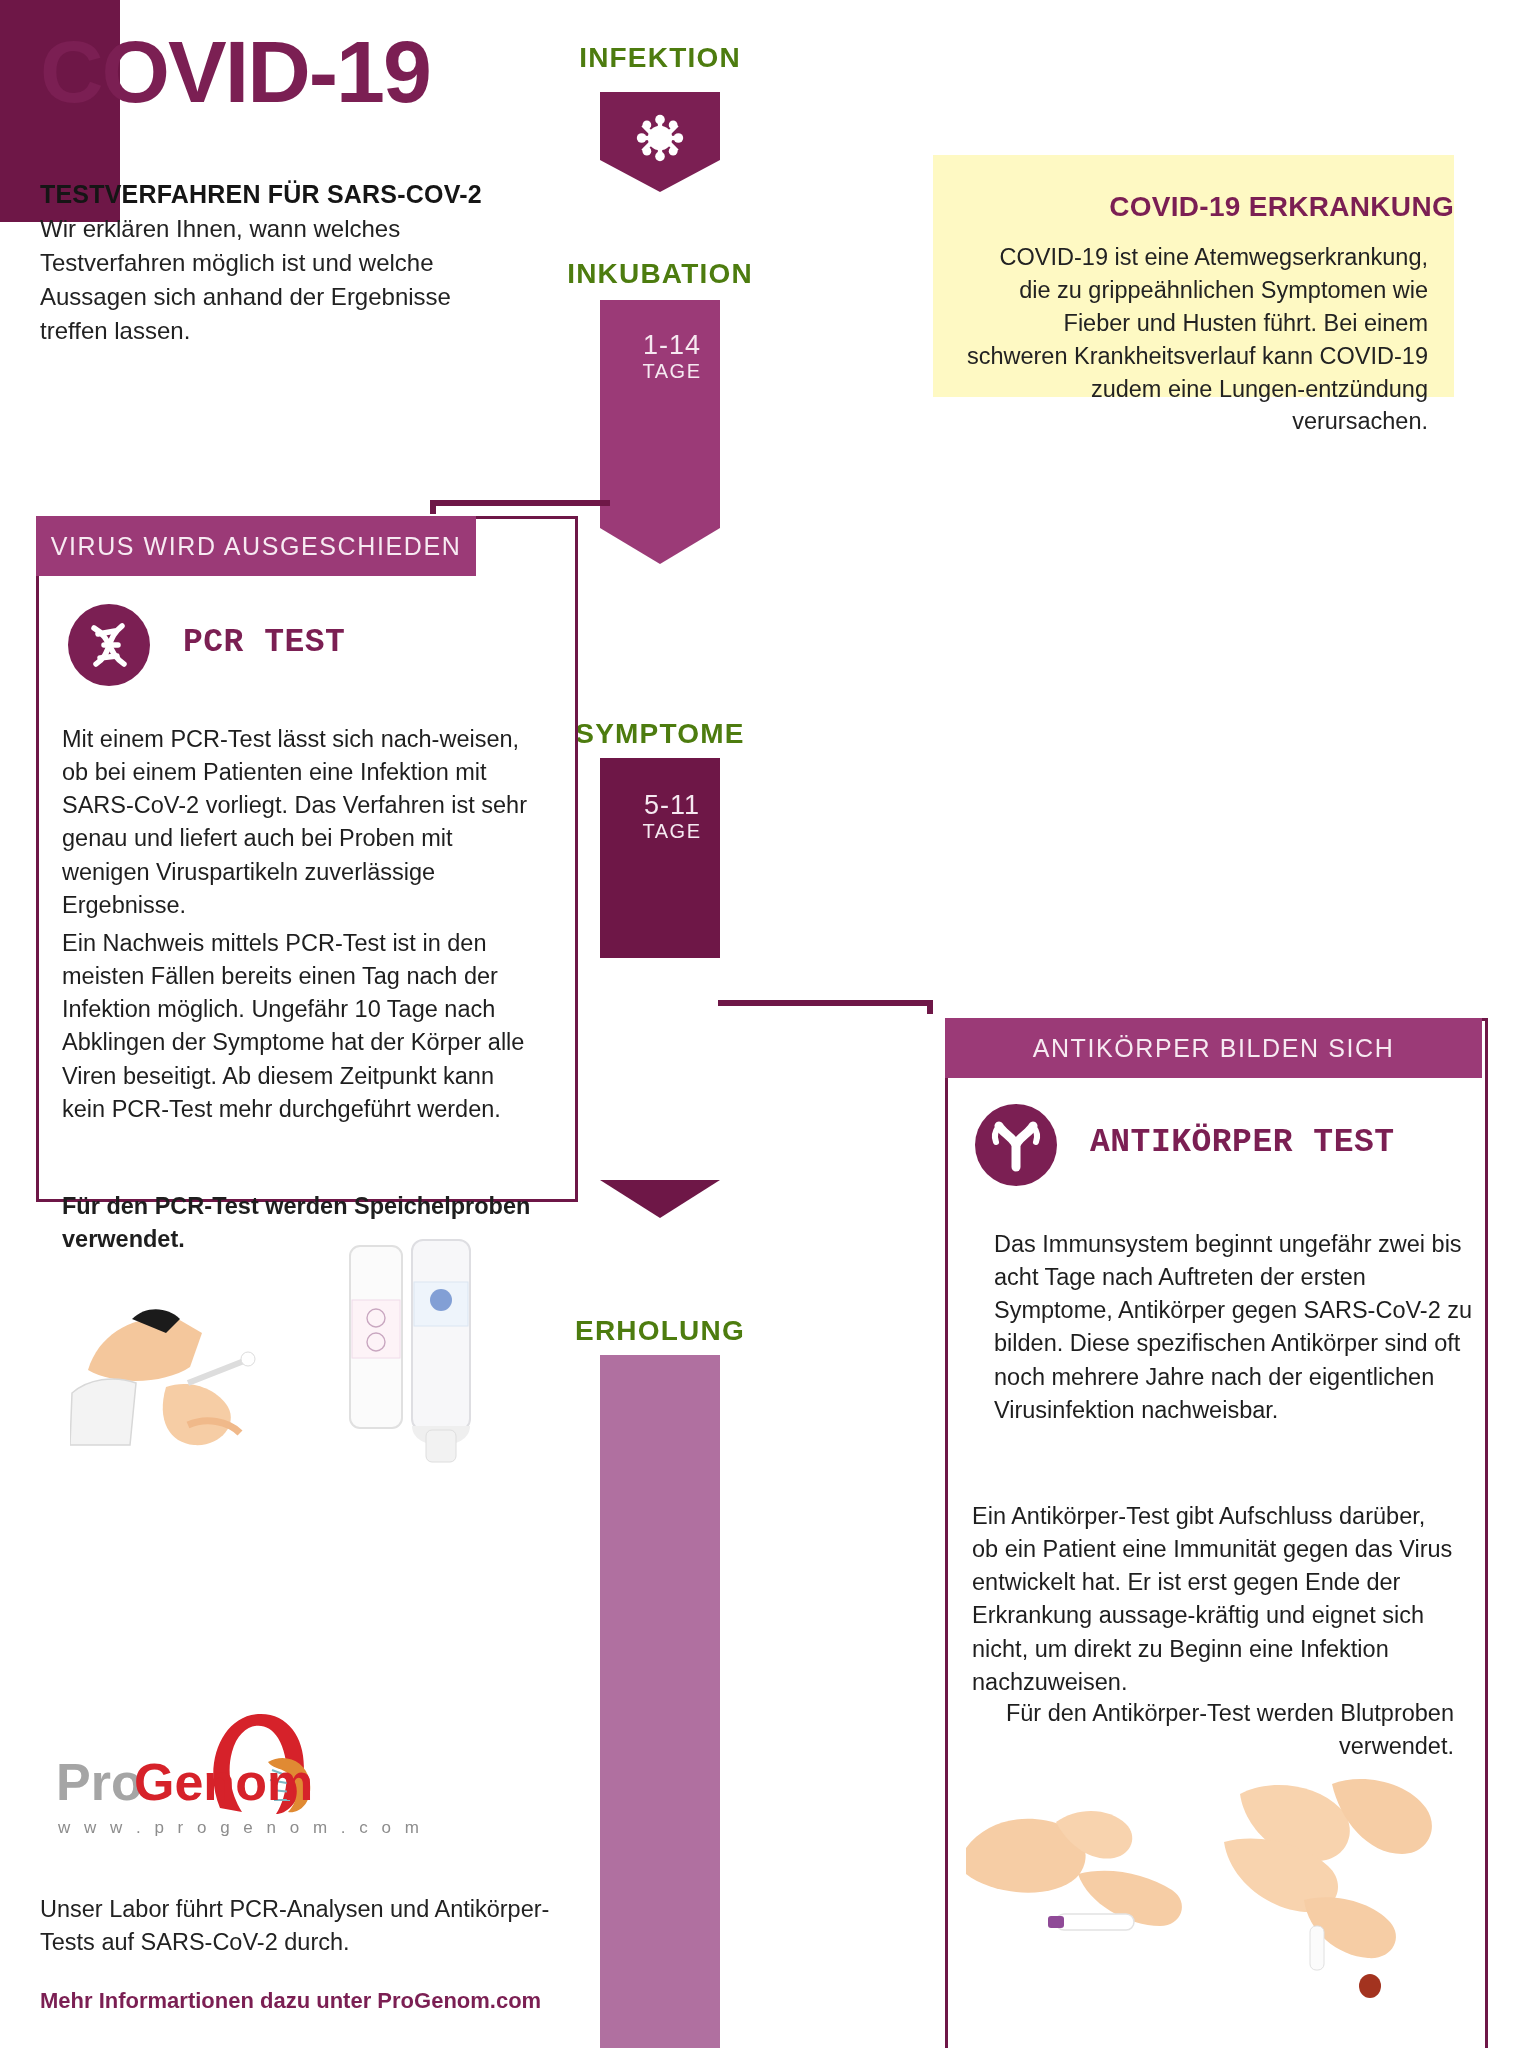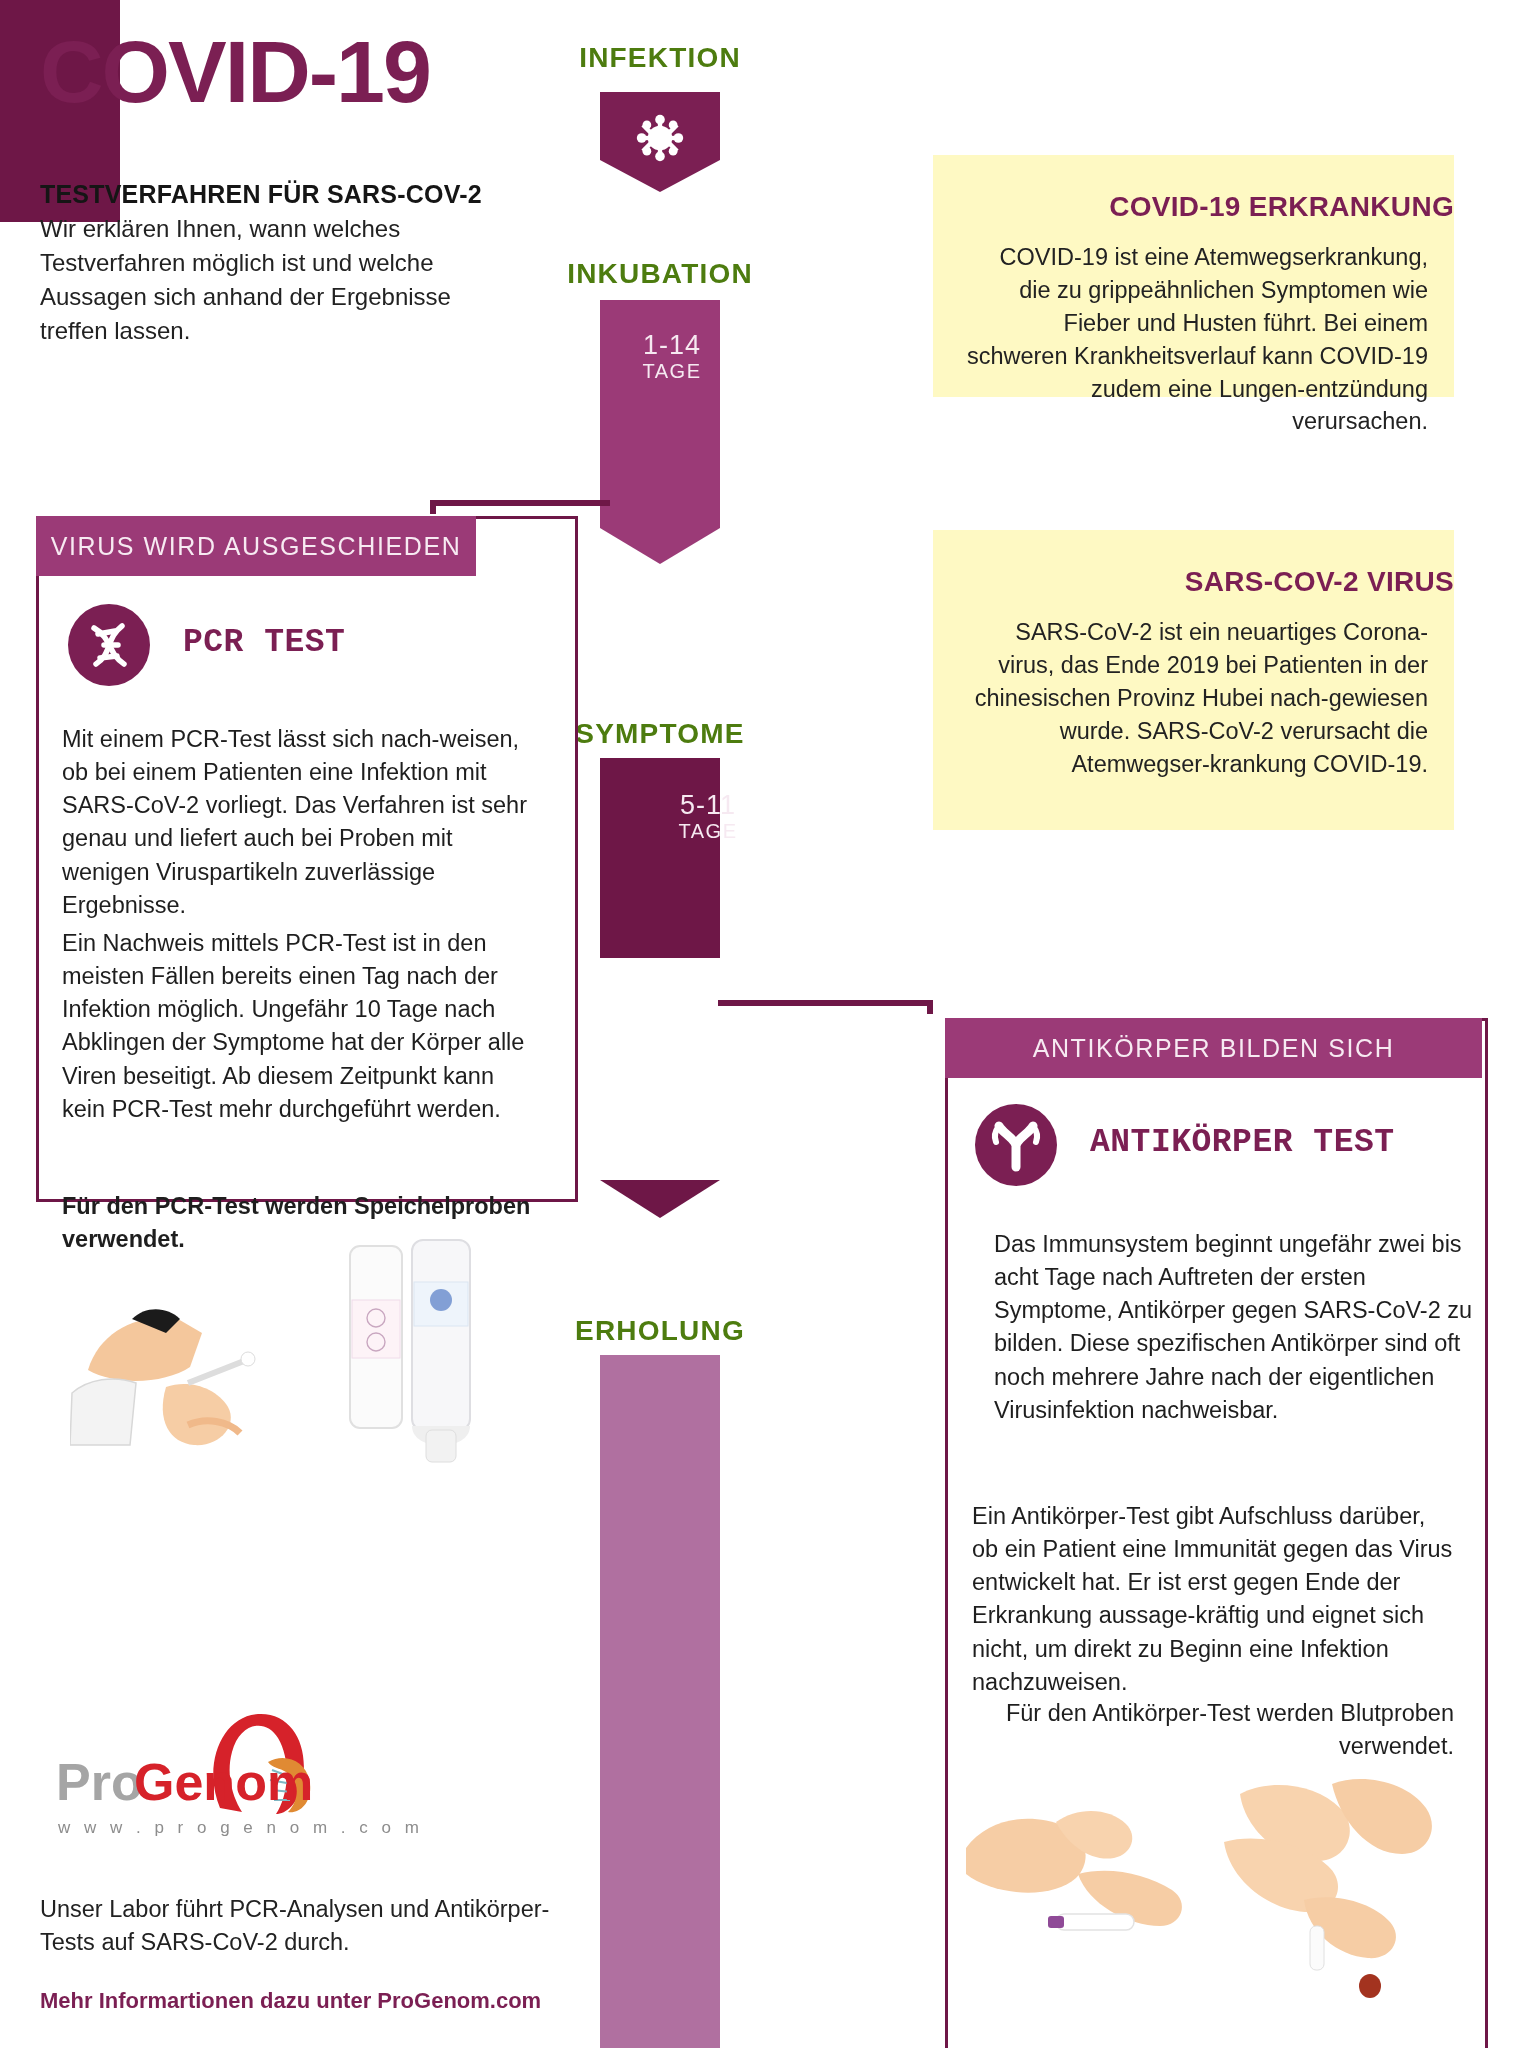--- a/index.html
+++ b/index.html
@@ -58,21 +58,21 @@
     background:#6e1747;clip-path:polygon(0 0,100% 0,50% 100%);
   }
   .bar-erhol{top:1355px;height:693px;background:#b070a0;}
 
   .bar-cap{
     position:absolute;width:144px;text-align:center;color:#f6e9f1;
     font-size:27px;letter-spacing:1px;line-height:1.12;
   }
   .bar-cap .sm{font-size:20px;letter-spacing:1.5px;display:block;}
   .cap-inkub{left:600px;top:330px;}
-  .cap-symp{left:628px;top:790px;padding-left:8px;}
+  .cap-symp{left:600px;top:790px;}
 
   
   .elbow{position:absolute;background:#6e1747;}
   .elbow-a-h{left:430px;top:500px;width:180px;height:6px;}
   .elbow-a-v{left:430px;top:500px;width:6px;height:14px;}
   .elbow-b-h{left:718px;top:1000px;width:215px;height:6px;}
   .elbow-b-v{left:927px;top:1000px;width:6px;height:14px;}
 
   
   .infobox{position:absolute;background:#fef9c3;text-align:right;}
@@ -200,25 +200,20 @@
   <div class="elbow elbow-a-v"></div>
   <div class="elbow elbow-b-h"></div>
   <div class="elbow elbow-b-v"></div>
 
   <div class="infobox ib1">
     <div class="ib-title">COVID-19 ERKRANKUNG</div>
     <div class="ib-body">COVID-19 ist eine Atemwegserkrankung, die zu grippeähnlichen Symptomen wie Fieber und Husten führt.
 Bei einem schweren Krankheitsverlauf kann COVID-19 zudem eine Lungen-entzündung verursachen.</div>
   </div>
 
-  <div class="infobox ib2">
-    <div class="ib-title">SARS-COV-2 VIRUS</div>
-    <div class="ib-body">SARS-CoV-2 ist ein neuartiges Corona-virus, das Ende 2019 bei Patienten in der chinesischen Provinz Hubei nach-gewiesen wurde.
-SARS-CoV-2 verursacht die Atemwegser-krankung COVID-19.</div>
-  </div>
 
   <div class="card card-pcr"></div>
   <div class="card-hd card-hd-pcr">VIRUS WIRD AUSGESCHIEDEN</div>
 
   <div class="icon-circle ic-pcr">
     <svg viewBox="0 0 82 82" width="82" height="82">
       <g stroke="#ffffff" stroke-width="5.5" fill="none" stroke-linecap="round">
         <path d="M26 24 C 44 34, 40 50, 56 60"></path>
         <path d="M54 22 C 38 34, 44 50, 28 60"></path>
         <line x1="30" y1="30" x2="47" y2="27"></line>

